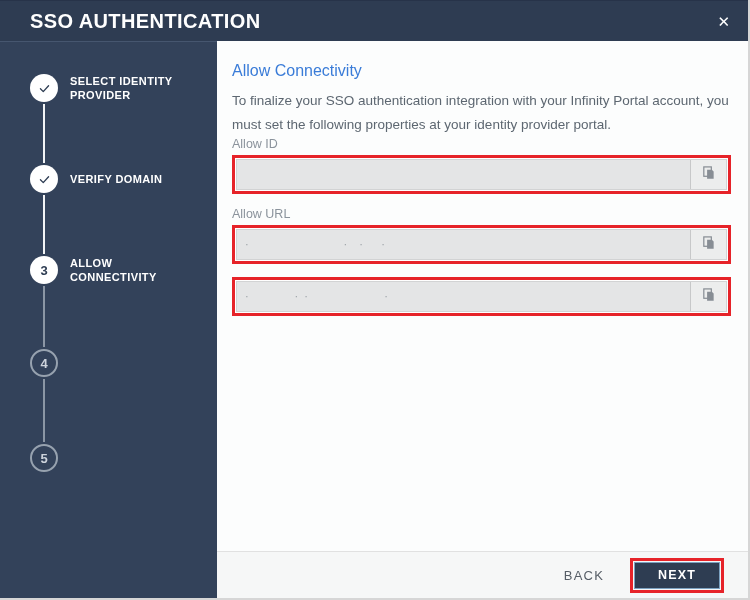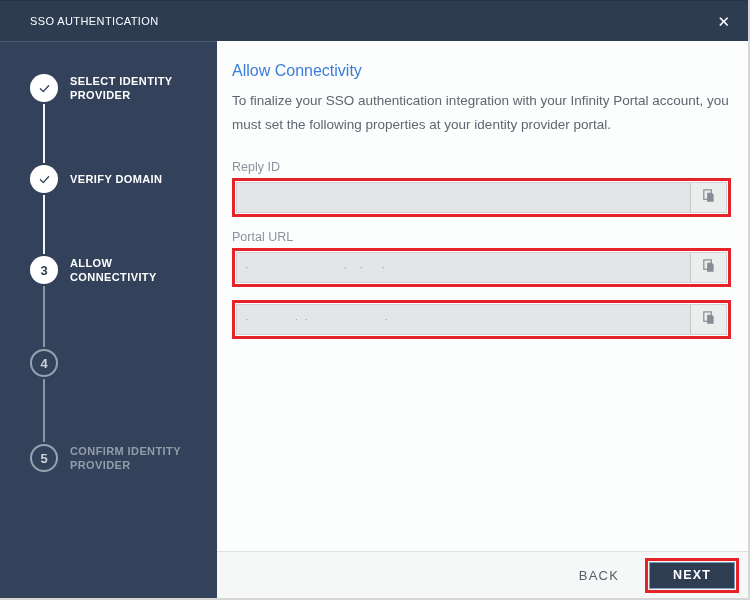--- a/index.html
+++ b/index.html
@@ -16,21 +16,21 @@
   }
   
   .header {
     height:41px; flex:0 0 41px;
     background:#2e3c52;
     border-top:1px solid #273349;
     display:flex; align-items:center;
     padding:0 18px 0 30px;
   }
   .header .title {
-    flex:1; color:#ffffff; font-size:11px; font-weight:400; letter-spacing:0.4px;
+    flex:1; color:#ffffff; font-size:20px; font-weight:700; letter-spacing:0.4px;
   }
   .header .close {
     color:#ffffff; font-size:15px; font-weight:700; cursor:pointer; line-height:1;
   }
   
   .bodywrap { flex:1; display:flex; min-height:0; }
   .sidebar {
     width:217px; flex:0 0 217px;
     background:#33425a;
     border-top:1px solid #46566f;
@@ -59,21 +59,21 @@
     position:absolute; left:70px; width:130px;
     font-size:11px; line-height:14px; letter-spacing:0.4px;
     text-transform:uppercase;
   }
   .step.completed .slabel, .step.current .slabel { color:#ffffff; font-weight:700; }
   .step.upcoming .slabel { color:#939daa; font-weight:600; }
   
   .main { flex:1; display:flex; flex-direction:column; background:#fcfdfd; min-width:0; }
   .content { flex:1; padding:20px 17px 0 15px; }
   .heading { color:#3a7cd8; font-size:16px; font-weight:400; line-height:19px; margin-bottom:9px; }
-  .desc { color:#5d6771; font-size:13.5px; line-height:24px; max-width:508px; margin-bottom:23px; }
+  .desc { color:#5d6771; font-size:13.5px; line-height:24px; max-width:508px; }
   .flabel { color:#8b939c; font-size:12.5px; line-height:15px; margin-bottom:3px; }
   .redwrap {
     border:3px solid #e62329; padding:1px; background:#ffffff; margin-bottom:13px;
   }
   .inputrow {
     height:31px; background:#e4e5e6; border:1px solid #d2d3d4;
     display:flex; align-items:stretch;
   }
   .val {
     flex:1; color:#9aa0a5; font-size:11px; line-height:29px;
@@ -82,21 +82,21 @@
   .copybtn {
     width:36px; flex:0 0 36px; border:none; border-left:1px solid #c7c8c9;
     background:#eceded; display:flex; align-items:center; justify-content:center;
     cursor:pointer;
   }
   
   .footer {
     flex:0 0 47px; height:47px;
     background:#f6f7f7; border-top:1px solid #e1e1e1;
     display:flex; align-items:center; justify-content:flex-end;
-    padding-right:9px;
+    padding-right:24px;
   }
   .backbtn {
     background:none; border:none; cursor:pointer;
     color:#565d66; font-size:13px; letter-spacing:1.2px;
     font-family:inherit; margin-right:26px;
   }
   .redwrap-next { border:3px solid #e62329; padding:1px; background:#f6f7f7; }
   .nextbtn {
     width:86px; height:27px; cursor:pointer;
     background:#2e3d52; border:1px solid #7ba1c0;
@@ -144,48 +144,47 @@
         <div class="circle">3</div>
         <div class="slabel">ALLOW CONNECTIVITY</div>
       </div>
 
       <div class="step upcoming st4">
         <div class="circle">4</div>
       </div>
 
       <div class="step upcoming st5">
         <div class="circle">5</div>
-        <div class="slabel">CONFIRM IDENTITY PROVIDER</div>
       </div>
     </aside>
 
     <div class="main">
       <div class="content">
         <div class="heading">Allow Connectivity</div>
         <div class="desc">To finalize your SSO authentication integration with your Infinity Portal account, you must set the following properties at your identity provider portal.</div>
 
         <div class="fieldgroup">
-          <div class="flabel">Reply ID</div>
+          <div class="flabel">Allow ID</div>
           <div class="redwrap">
             <div class="inputrow">
               <span class="val"></span>
               <button class="copybtn">
                 <span>
                   <svg width="15" height="16" viewBox="0 0 16 16">
                       <rect x="3" y="1.5" width="8" height="10" fill="none" stroke="#878d94" stroke-width="1.3"></rect>
                       <path d="M6.5 4.5 h5 l2 2 v7.5 h-7 z" fill="#878d94"></path>
                     </svg>
                 </span>
               </button>
             </div>
           </div>
         </div>
 
         <div class="fieldgroup">
-          <div class="flabel">Portal URL</div>
+          <div class="flabel">Allow URL</div>
           <div class="redwrap">
             <div class="inputrow">
               <span class="val">·                               ·    ·      ·</span>
               <button class="copybtn">
                 <span>
                   <svg width="15" height="16" viewBox="0 0 16 16">
                       <rect x="3" y="1.5" width="8" height="10" fill="none" stroke="#878d94" stroke-width="1.3"></rect>
                       <path d="M6.5 4.5 h5 l2 2 v7.5 h-7 z" fill="#878d94"></path>
                     </svg>
                 </span>

